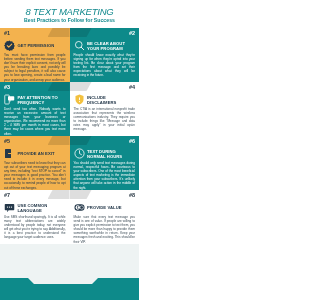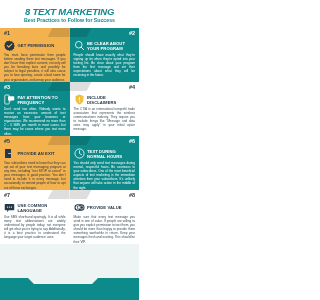--- a/index.html
+++ b/index.html
@@ -21,21 +21,21 @@
     height: 28px;
     background: #ffffff;
     display: flex;
     flex-direction: column;
     align-items: center;
     justify-content: center;
     padding-top: 1px;
   }
   .header-title {
     font-size: 9.5px;
-    font-weight: bold;
+    font-weight: normal;
     font-style: italic;
     color: #12898d;
     letter-spacing: -0.2px;
     line-height: 11px;
     white-space: nowrap;
   }
   .header-sub {
     font-size: 5.2px;
     font-weight: bold;
     color: #12898d;

